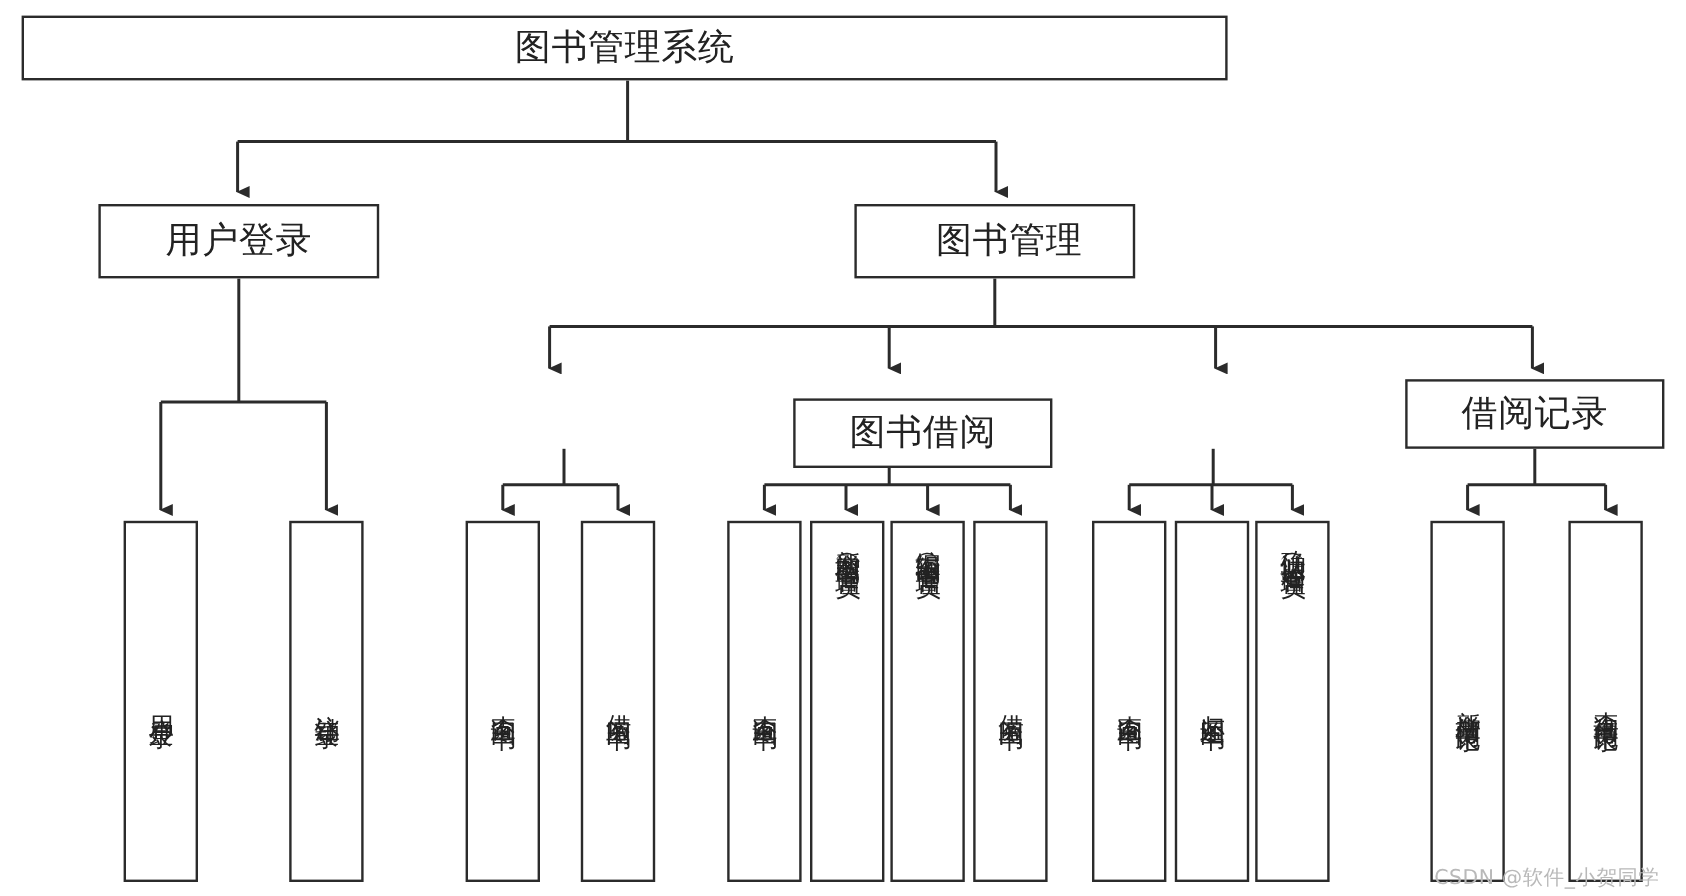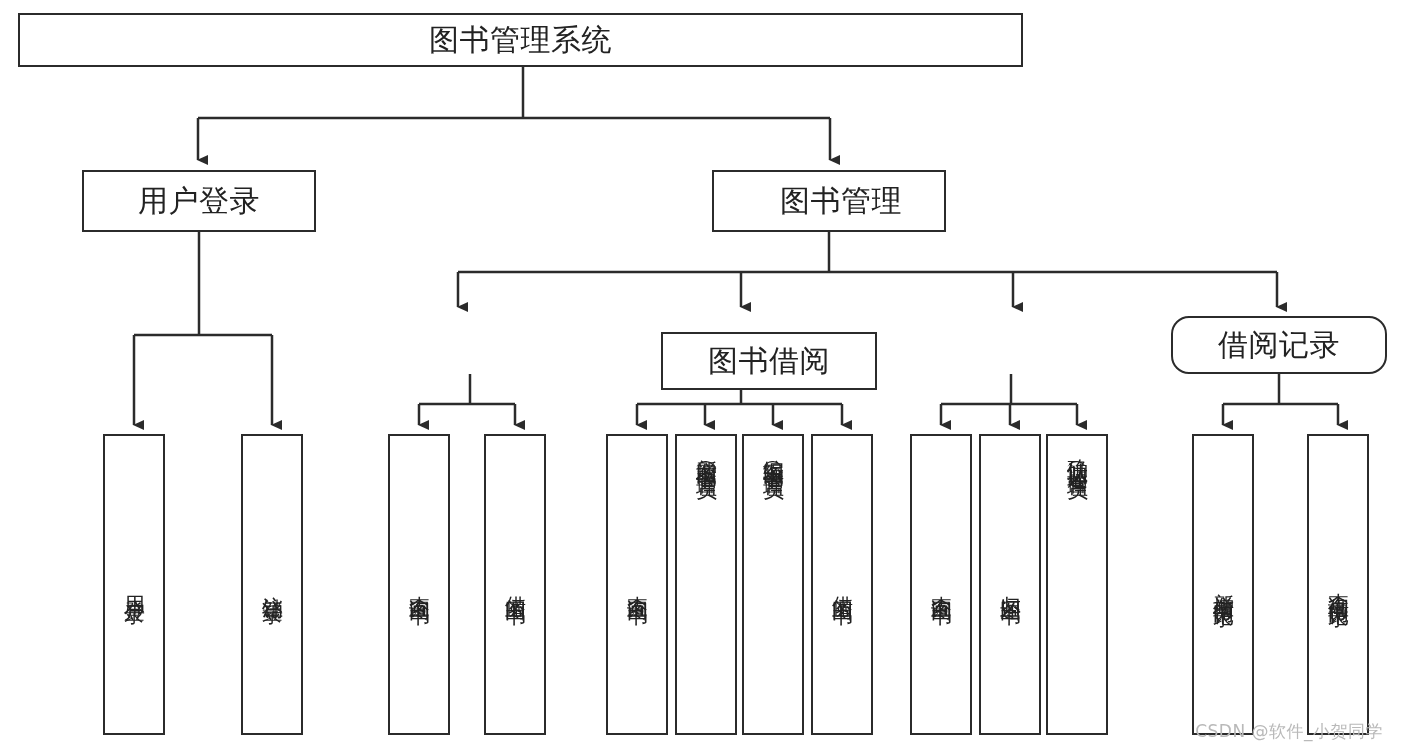--- a/index.html
+++ b/index.html
@@ -136,21 +136,21 @@
   <div class="node horizontal" style="left:82px; top:170px; width:234px; height:62px;">
     <span class="node-label">用户登录</span>
   </div>
   <div class="node horizontal" style="left:712px; top:170px; width:234px; height:62px;padding-left:24px;">
     <span class="node-label">图书管理</span>
   </div>
 
   <div class="node horizontal" style="left:661px; top:316px; width:216px; height:58px;margin-top:16px;">
     <span class="node-label">图书借阅</span>
   </div>
-  <div class="node horizontal" style="left:1171px; top:316px; width:216px; height:58px;border-radius:18px;">
+  <div class="node horizontal" style="left:1171px; top:316px; width:216px; height:58px;">
     <span class="node-label">借阅记录</span>
   </div>
 
   <div class="node vertical centered" style="left:103px; top:434px; width:62px; height:301px;">
     <span class="node-label">用户登录</span>
   </div>
   <div class="node vertical centered" style="left:241px; top:434px; width:62px; height:301px;">
     <span class="node-label">注销登录</span>
   </div>
 

